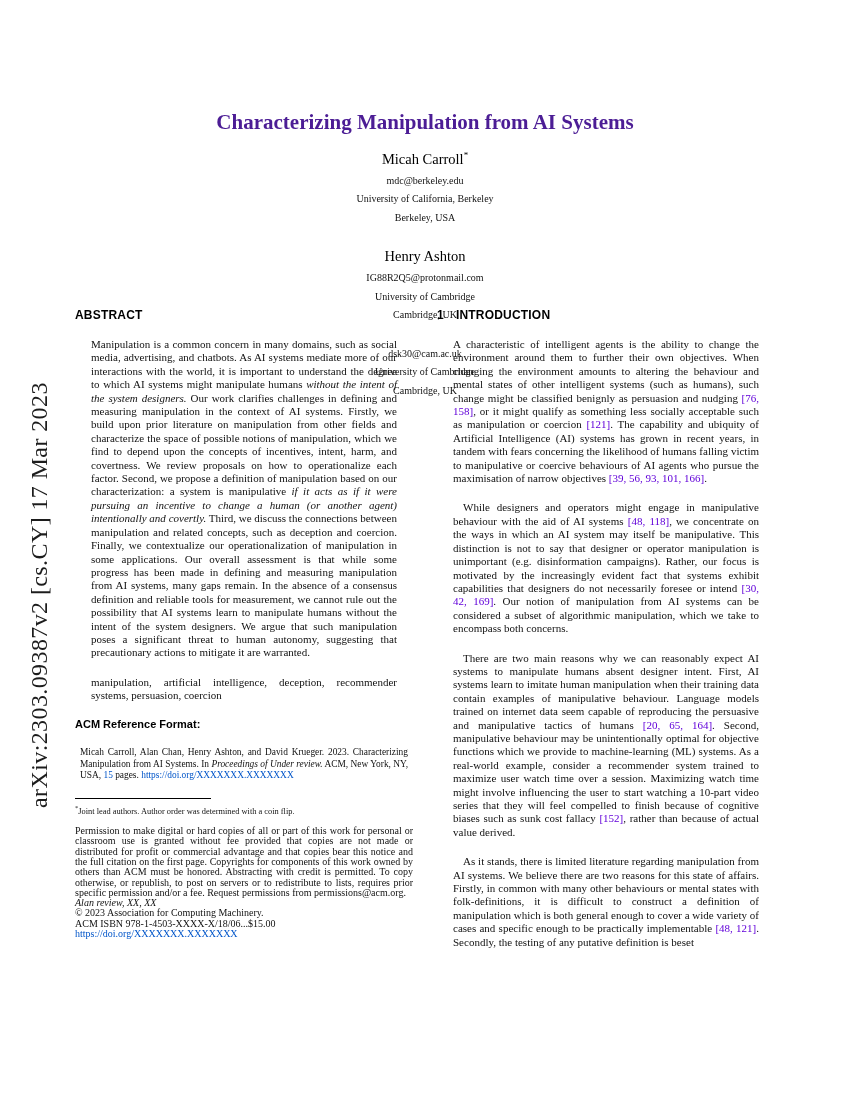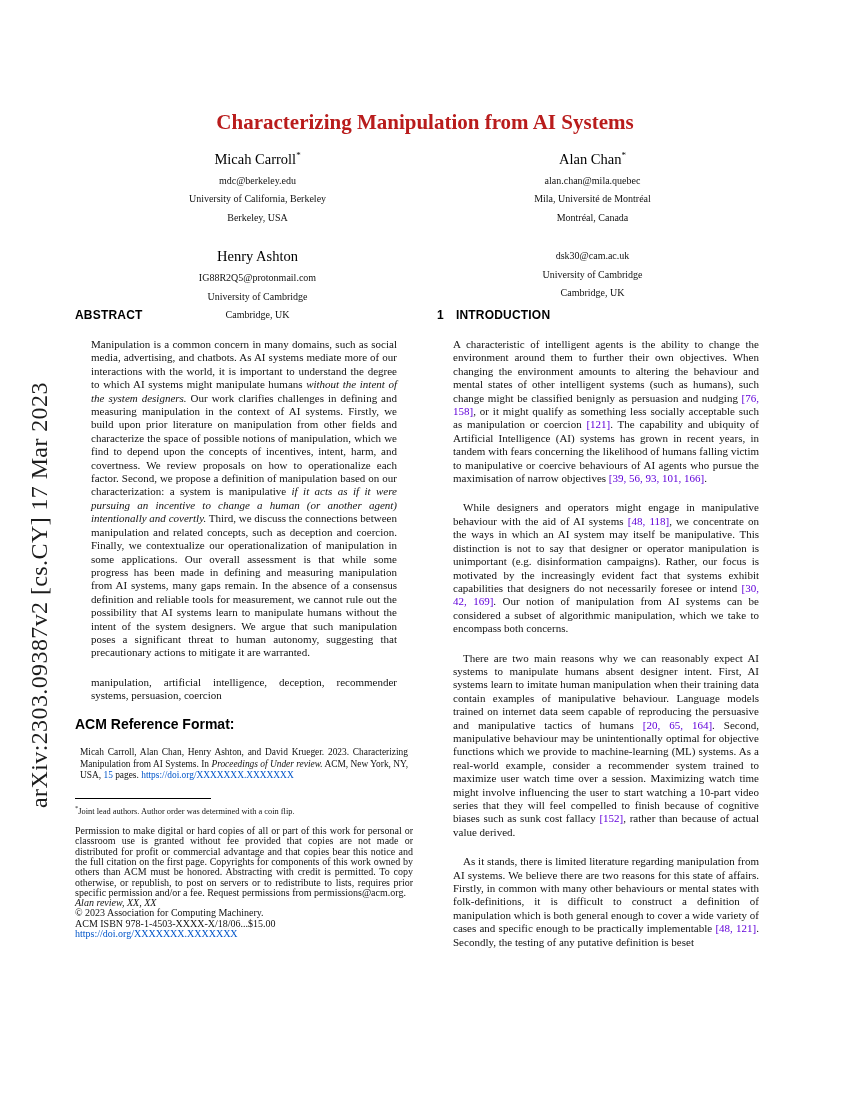--- a/index.html
+++ b/index.html
@@ -16,26 +16,26 @@
 
   
   .arxiv{
     position:absolute;left:26px;top:808px;width:524px;height:30px;
     transform:rotate(-90deg);transform-origin:0 0;
     font-size:24px;letter-spacing:0.4px;color:#1c1c1c;white-space:nowrap;
   }
 
   .title{
     position:absolute;top:110px;left:0;right:0;margin:0;
-    text-align:center;font-size:21px;font-weight:bold;color:#b91c1c;
+    text-align:center;font-size:21px;font-weight:bold;color:#4c1d95;
   }
 
   .authors{
     position:absolute;top:150px;left:90px;right:90px;
-    display:grid;grid-template-columns:1fr 1fr;row-gap:20px;
+    display:grid;grid-template-columns:1fr;row-gap:20px;
     text-align:center;
   }
   .author-name{font-size:14.5px;margin-bottom:4px;color:#000;}
   .author-name sup{font-size:9px;}
   .author-line{font-size:10px;line-height:18.5px;}
 
   .col{position:absolute;top:308px;width:338px;}
   .col-left{left:75px;}
   .col-right{left:437px;}
 
@@ -53,21 +53,21 @@
   .just{text-align:justify;}
   .col-right p.body + p.body{text-indent:10px;}
 
   .seg-i{font-style:italic;}
   .seg-c{color:var(--cite);}
   .seg-l{color:var(--link);}
 
   .acmref{margin-top:12px;font-size:9.4px;line-height:11.6px;}
   .acmref-head{
     font-family:"Liberation Sans", sans-serif;
-    font-weight:bold;font-size:14px;margin-bottom:17px;color:#000;
+    font-weight:bold;font-size:11px;margin-bottom:17px;color:#000;
   }
   .acmref p{margin:5px;text-align:justify;}
 
   .footrule{width:136px;border-top:1px solid #000;margin:16px 0 4px 0;}
   .footnote{font-size:8.4px;line-height:10.3px;margin:0;}
   .footnote sup{font-size:6.5px;}
 
   .permission{margin-top:9px;font-size:10px;line-height:10.3px;}
   .permission p{margin:0;}
   .permission .it{font-style:italic;}
@@ -80,26 +80,20 @@
   <div class="arxiv">arXiv:2303.09387v2  [cs.CY]  17 Mar 2023</div>
 
   <h1 class="title">Characterizing Manipulation from AI Systems</h1>
 
   <div class="authors">
     <div class="author">
       <div class="author-name"><span>Micah Carroll</span><sup>*</sup></div>
       <div class="author-line">mdc@berkeley.edu</div>
       <div class="author-line">University of California, Berkeley</div>
       <div class="author-line">Berkeley, USA</div>
-    </div>
-    <div class="author">
-      <div class="author-name"><span>Alan Chan</span><sup>*</sup></div>
-      <div class="author-line">alan.chan@mila.quebec</div>
-      <div class="author-line">Mila, Université de Montréal</div>
-      <div class="author-line">Montréal, Canada</div>
     </div>
     <div class="author">
       <div class="author-name"><span>Henry Ashton</span><sup></sup></div>
       <div class="author-line">IG88R2Q5@protonmail.com</div>
       <div class="author-line">University of Cambridge</div>
       <div class="author-line">Cambridge, UK</div>
     </div>
     <div class="author">
       <div class="author-line">dsk30@cam.ac.uk</div>
       <div class="author-line">University of Cambridge</div>

